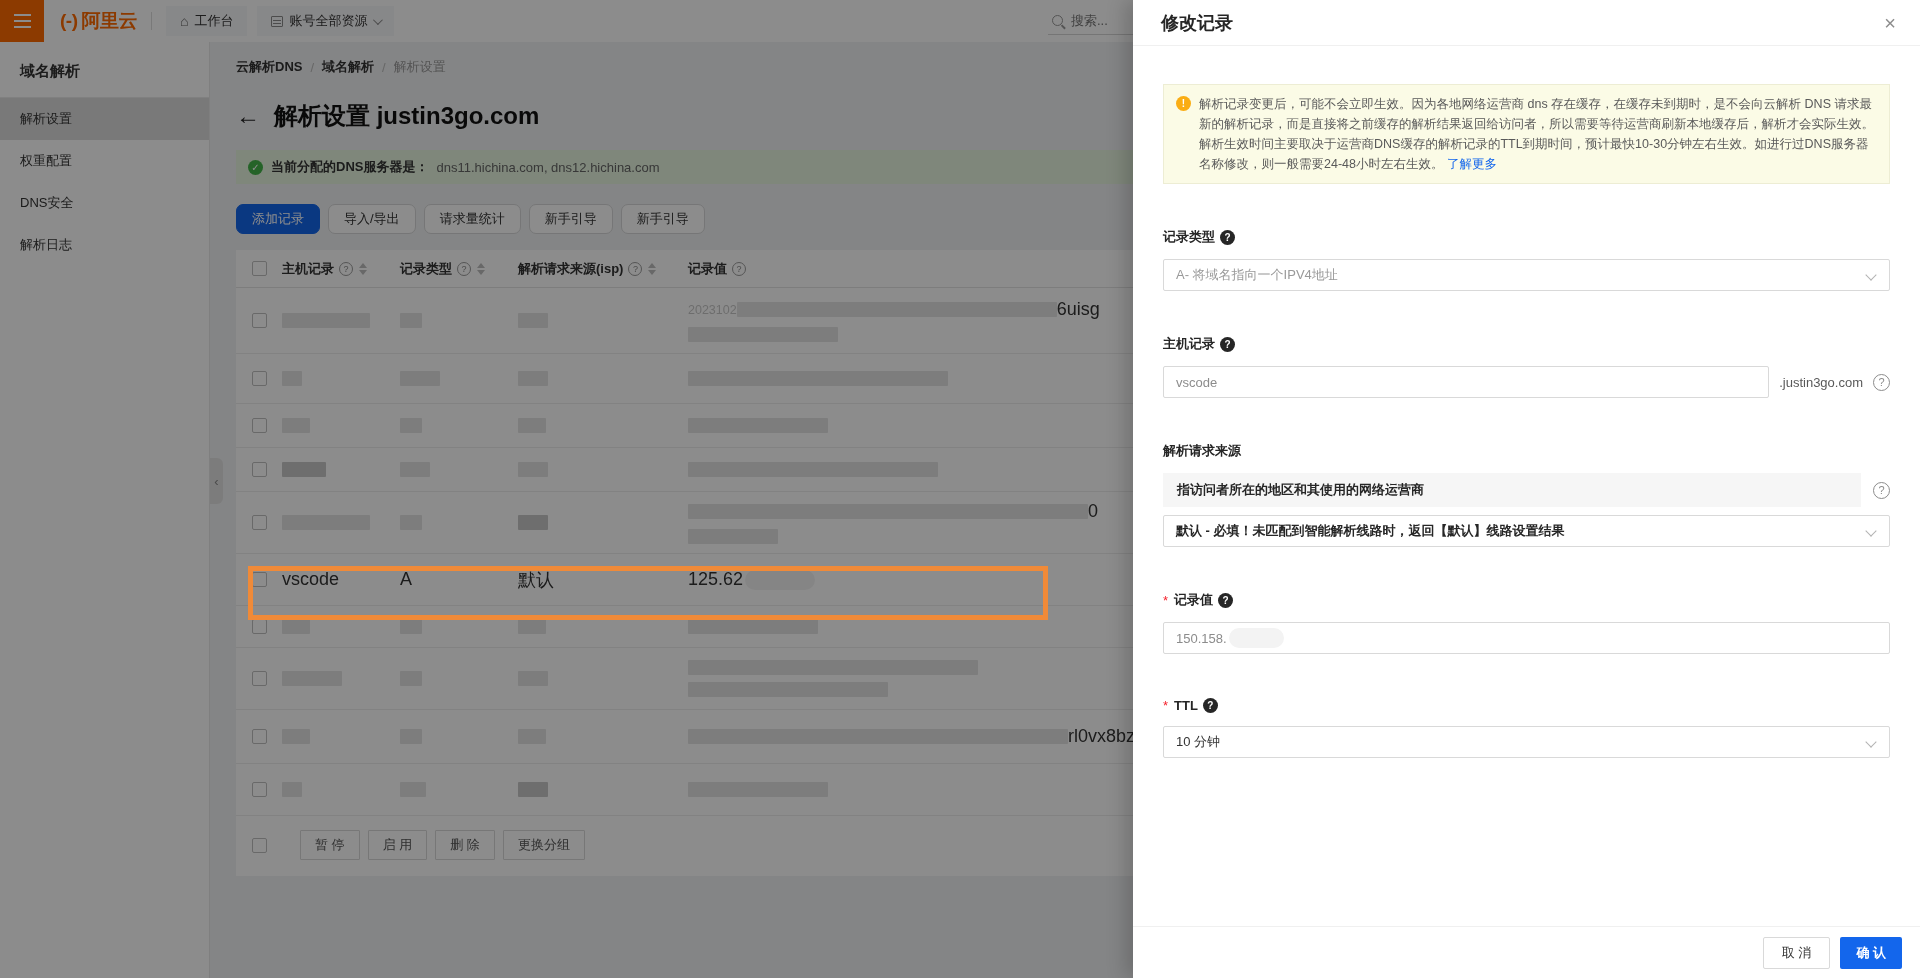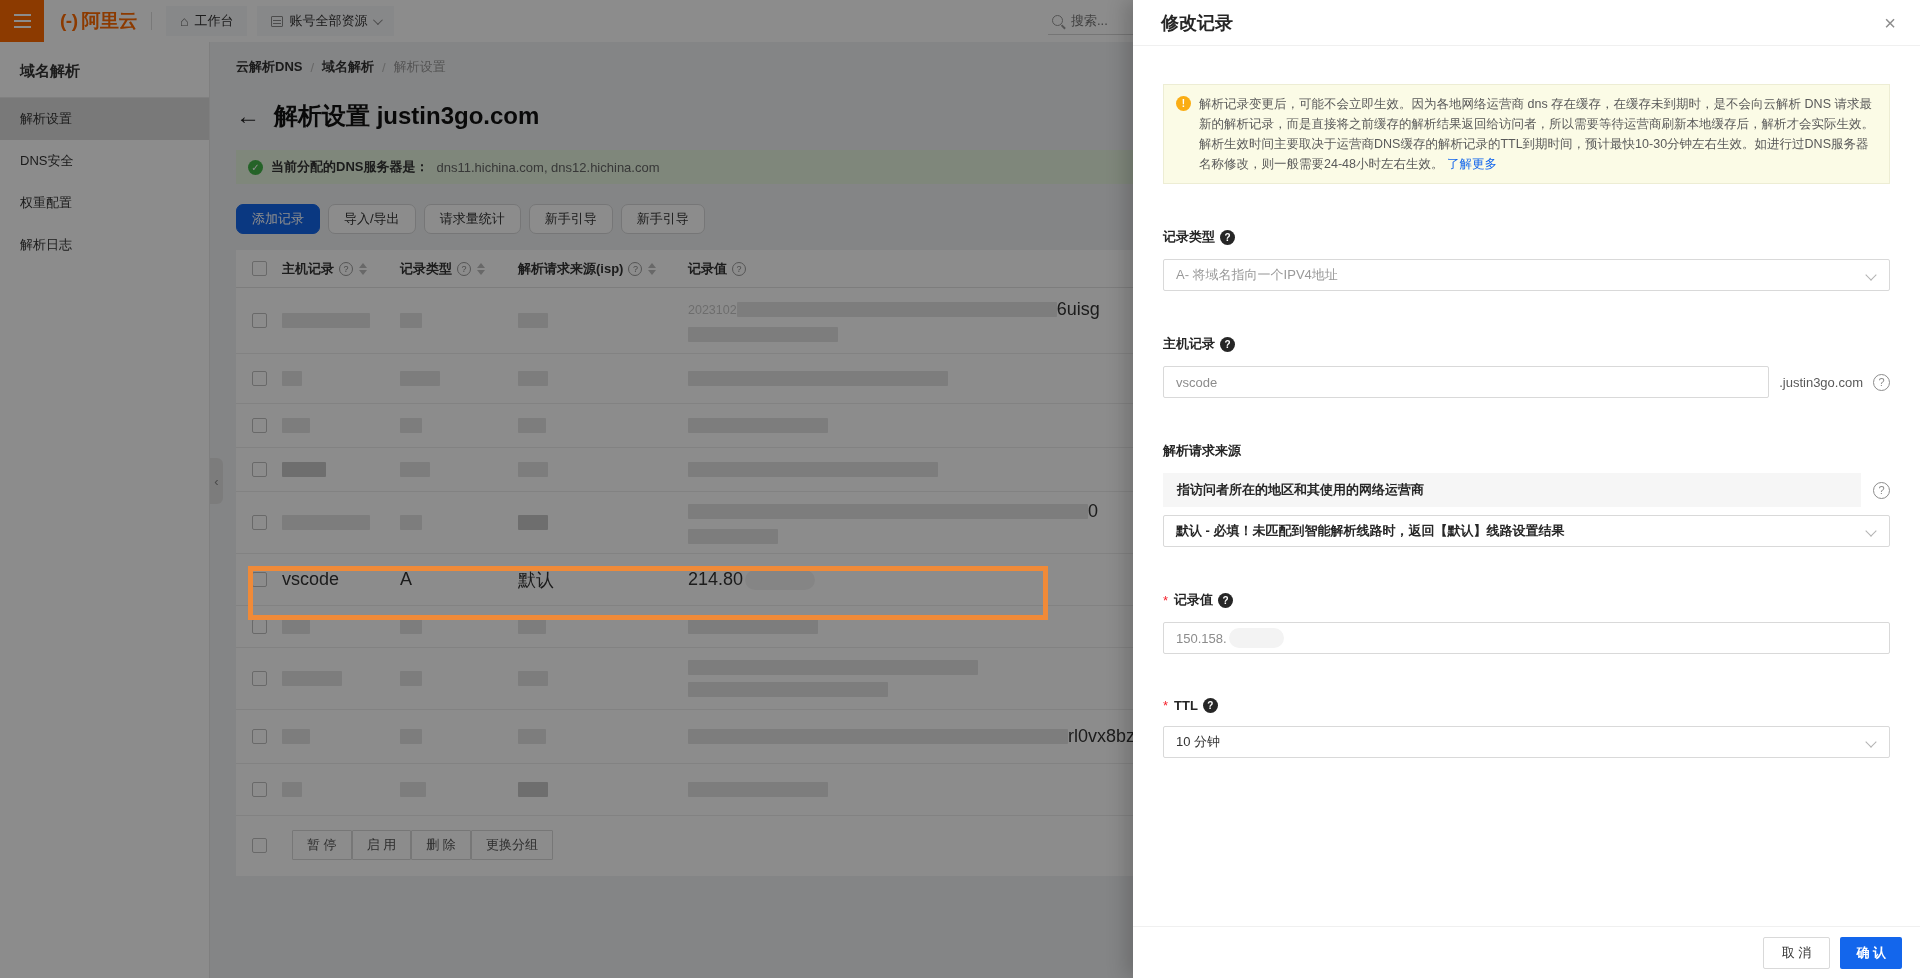--- a/index.html
+++ b/index.html
@@ -81,21 +81,21 @@
   .sort .down { width:0; height:0; border-left:4px solid transparent; border-right:4px solid transparent;
     border-top:5px solid #BDBDBD; }
   .cb { width:15px; height:15px; border:1px solid #BFBFBF; border-radius:2px; background:#fff;
     display:inline-block; cursor:pointer; }
   .blk { display:inline-block; height:15px; border-radius:1px; background:#E3E3E3; }
   .blk.dark { background:#C9C9C9; }
   .cell-text { font-size:18px; color:#333; }
   .lead { font-size:12.5px; color:#9A9A9A; opacity:.55; }
   .blob { display:inline-block; height:20px; border-radius:10px; background:#F3F3F3; margin-left:2px; }
   .vline { display:flex; align-items:center; }
-  .table-footer { display:flex; align-items:center; margin-top:14px; }
+  .table-footer { display:flex; align-items:center; gap:8px; margin-top:14px; }
   .table-footer .td { margin-right:10px; }
   .tf-btn { height:30px; padding:0 14px; font-size:13px; background:#fff; border:1px solid #D9D9D9;
     color:#555; border-radius:1px; cursor:pointer; }
 
   
   .dim { position:absolute; inset:0; background:rgba(0,0,0,0.45); z-index:50; }
   .hl-box { position:absolute; left:248px; top:566px; width:800px; height:54px;
     border:5px solid #F08A38; z-index:60; pointer-events:none; }
 
   
@@ -165,22 +165,22 @@
   <div class="search-box">
     <span class="mag"></span>
     <input class="search-ph" placeholder="搜索..." style="">
   </div>
 </div>
 
 <div class="sidebar">
   <div class="side-title">域名解析</div>
   <div id="side-nav">
       <div class="side-item active">解析设置</div>
+      <div class="side-item">权重配置</div>
       <div class="side-item">DNS安全</div>
-      <div class="side-item">权重配置</div>
       <div class="side-item">解析日志</div>
     </div>
 </div>
 <div class="collapse-tab">‹</div>
 
 <div class="content">
   <div class="breadcrumb" id="breadcrumb">
       <span class="crumb">云解析DNS</span>
       <span class="crumb-sep">/</span>
       <span class="crumb">域名解析</span>
@@ -354,21 +354,21 @@
             <span class="cell-text">vscode</span>
           </div>
           <div class="td c-type">
             <span class="cell-text">A</span>
           </div>
           <div class="td c-line">
             <span class="cell-text">默认</span>
           </div>
           <div class="td c-value">
             <div class="vline">
-              <span class="cell-text">214.80</span>
+              <span class="cell-text">125.62</span>
               <span class="blob" style="width: 70px;"></span>
             </div>
           </div>
         </div>
         <div class="row" style="height: 42px;">
           <div class="td c-cb">
             <span class="cb"></span>
           </div>
           <div class="td c-host">
             <span class="blk" style="width: 28px;"></span>

